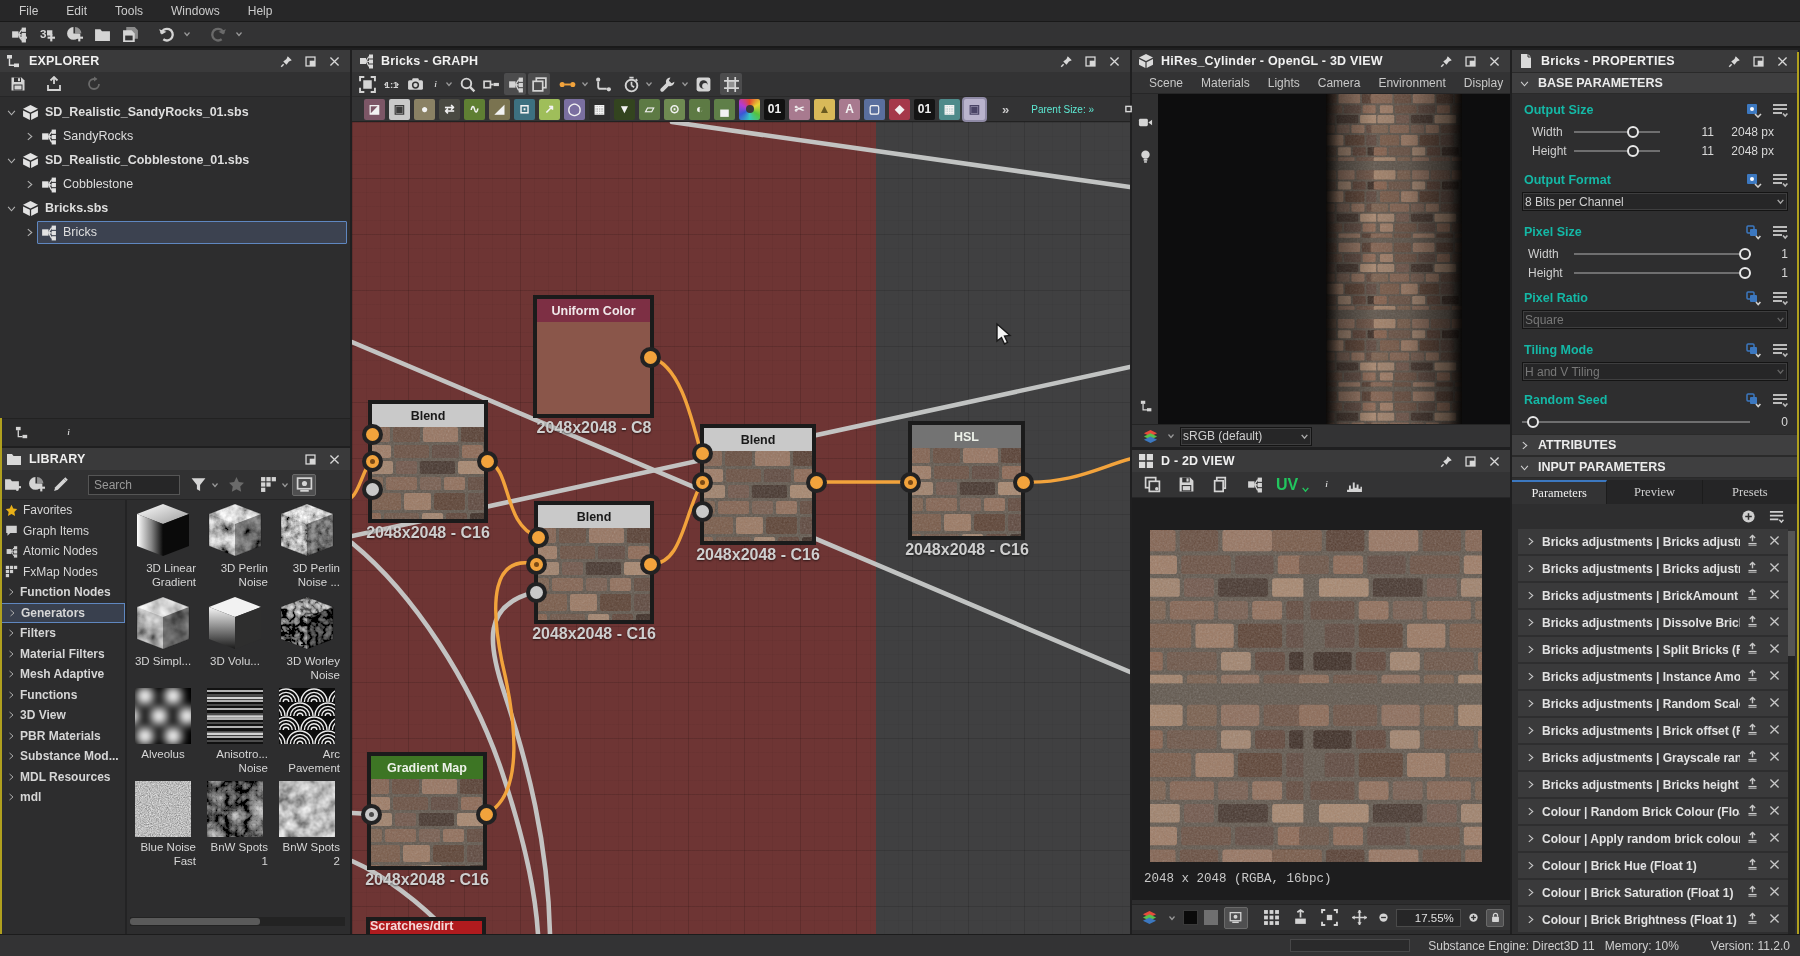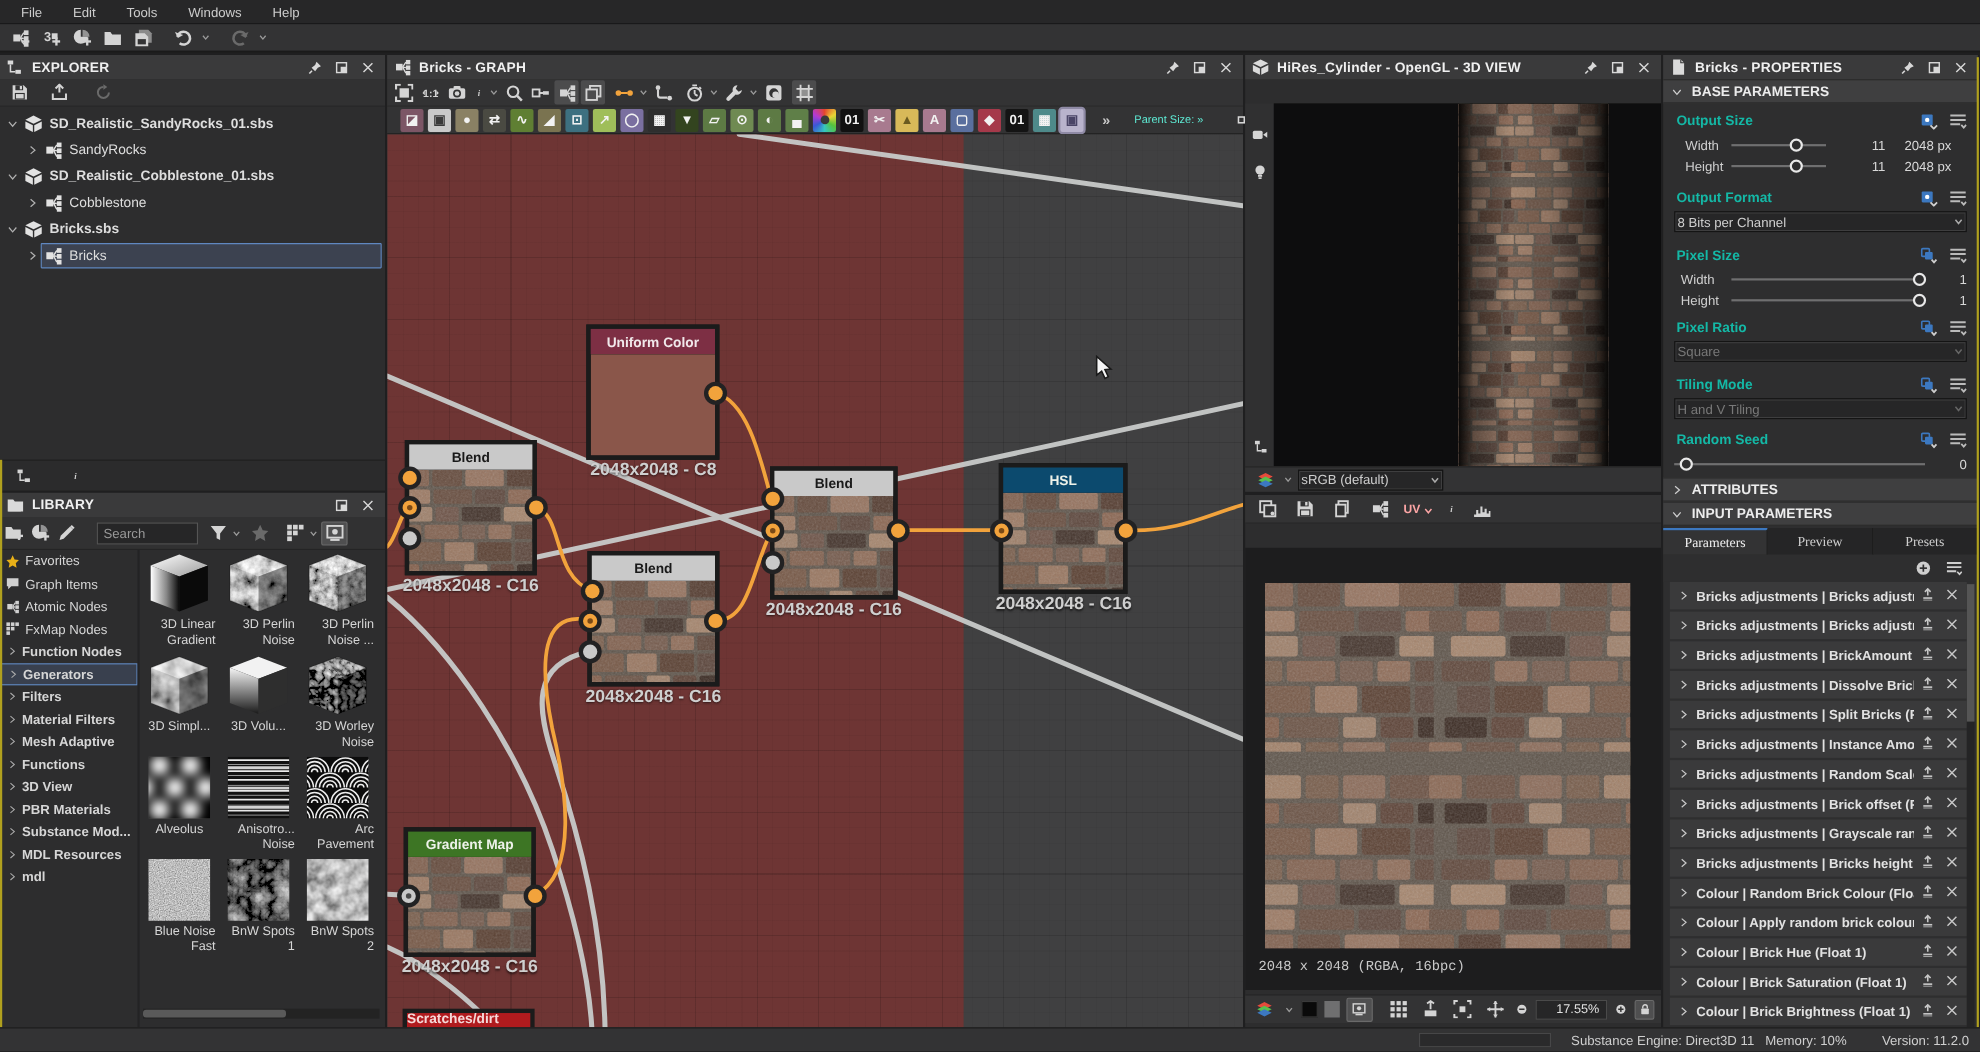--- a/index.html
+++ b/index.html
@@ -1492,21 +1492,21 @@
         <div class="ghead" style="background:#c9c9c9;color:#191919">Blend</div>
         <div class="gbody">
           <svg width="108" height="90" viewBox="0 0 108 90">
             <use href="#btex"></use>
             <rect width="120" height="120" filter="url(#fgrain)" opacity="0.25"></rect>
           </svg>
         </div>
         <div class="glabel" style="left:-26px;width:160px;text-align:center;">2048x2048 - C16</div>
       </div>
     <div class="gnode" style="left:556px;top:299px;width:117px;">
-        <div class="ghead" style="background:#0c4a6e;color:#eef2ea">HSL</div>
+        <div class="ghead" style="background:#737373;color:#eef2ea">HSL</div>
         <div class="gbody">
           <svg width="109" height="88" viewBox="0 0 109 88">
             <use href="#btex"></use>
             <rect width="120" height="120" filter="url(#fgrain)" opacity="0.25"></rect>
           </svg>
         </div>
         <div class="glabel" style="left:-25px;width:160px;text-align:center;">2048x2048 - C16</div>
       </div>
     <div class="gnode" style="left:15px;top:630px;width:120px;">
         <div class="ghead" style="background:#3d7524;color:#eef2ea">Gradient Map</div>
@@ -1600,20 +1600,28 @@
     <span class="hic">
         <svg>
           <use href="#i-float"></use>
         </svg>
       </span>
     <span class="hic">
         <svg>
           <use href="#i-close"></use>
         </svg>
       </span>
+  </div>
+  <div id="v3menu">
+    <div class="mi">Scene</div>
+    <div class="mi">Materials</div>
+    <div class="mi">Lights</div>
+    <div class="mi">Camera</div>
+    <div class="mi">Environment</div>
+    <div class="mi">Display</div>
   </div>
   <div id="v3rail">
     <div class="tbi">
         <svg>
           <use href="#i-videocam"></use>
         </svg>
       </div>
     <div class="tbi">
         <svg>
           <use href="#i-bulb"></use>
@@ -1668,20 +1676,44 @@
       <span class="dsp">sRGB (default)</span>
       <span class="dch">
           <svg>
             <use href="#i-caret"></use>
           </svg>
         </span>
     </div>
   </div>
 </div>
 <div id="view2d" class="panel">
+  <div class="phead">
+    <span class="picon">
+        <svg>
+          <use href="#i-grid4"></use>
+        </svg>
+      </span>
+    <span class="ttl">D - 2D VIEW</span>
+    <span class="sp"></span>
+    <span class="hic">
+        <svg>
+          <use href="#i-pin"></use>
+        </svg>
+      </span>
+    <span class="hic">
+        <svg>
+          <use href="#i-float"></use>
+        </svg>
+      </span>
+    <span class="hic">
+        <svg>
+          <use href="#i-close"></use>
+        </svg>
+      </span>
+  </div>
   <div id="v2toolbar">
     <div class="tbi">
         <svg>
           <use href="#i-imgcopy"></use>
         </svg>
       </div>
     <div class="tbi">
         <svg>
           <use href="#i-floppy"></use>
         </svg>
@@ -1689,21 +1721,21 @@
     <div class="tbi">
         <svg>
           <use href="#i-copy"></use>
         </svg>
       </div>
     <div class="tbi">
         <svg>
           <use href="#i-graph"></use>
         </svg>
       </div>
-    <div style="display:flex;align-items:flex-end;gap:3px;color:#fca5a5;font-size:11px;font-weight:bold">
+    <div style="display:flex;align-items:flex-end;gap:3px;color:#22c55e;font-size:16px;font-weight:bold">
         <span>UV</span>
         <svg style="width:9px;height:9px">
           <use href="#i-caret"></use>
         </svg>
       </div>
     <div class="tbi" style="width:12px">
         <svg style="width:9px">
           <use href="#i-info"></use>
         </svg>
       </div>

